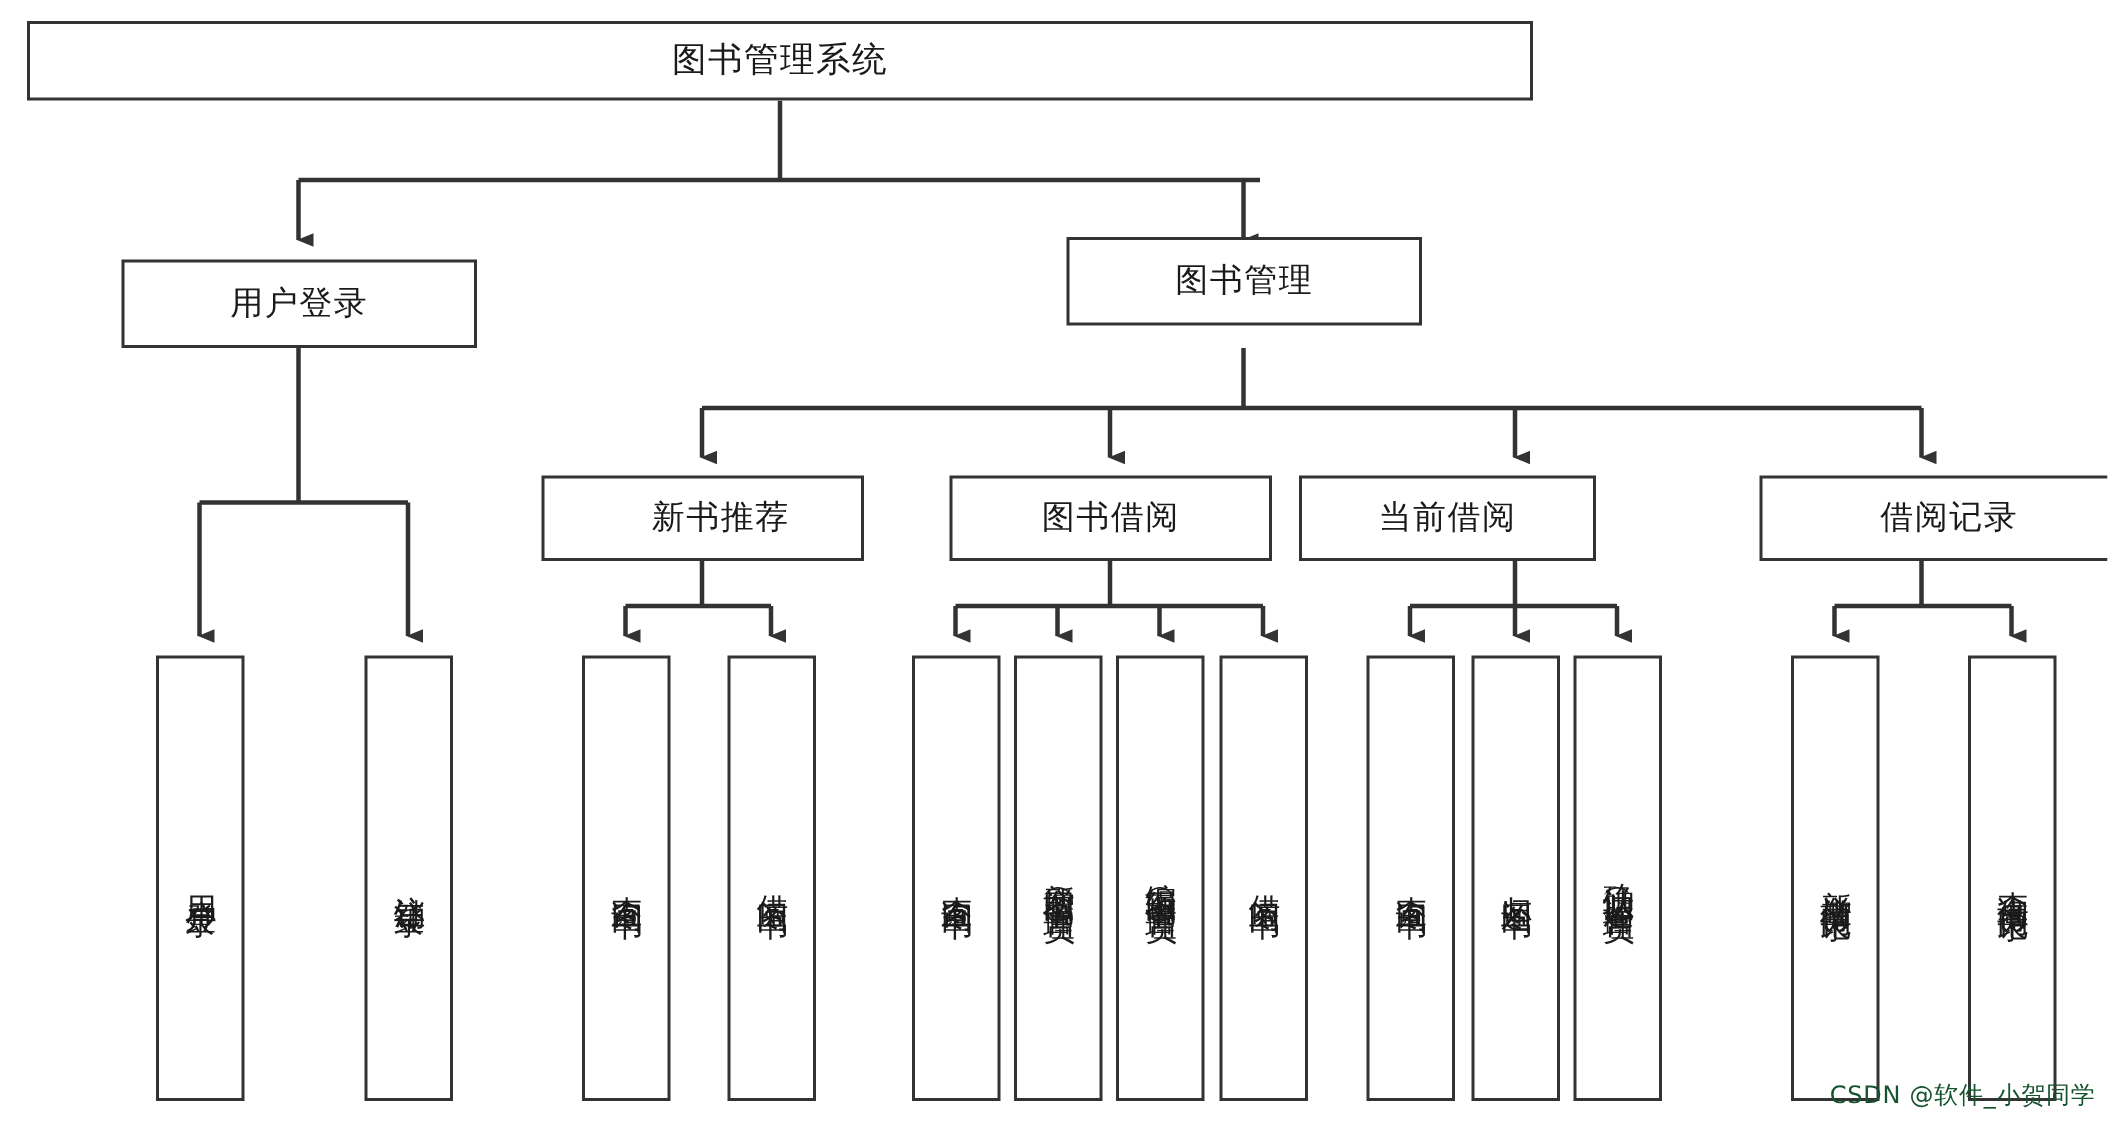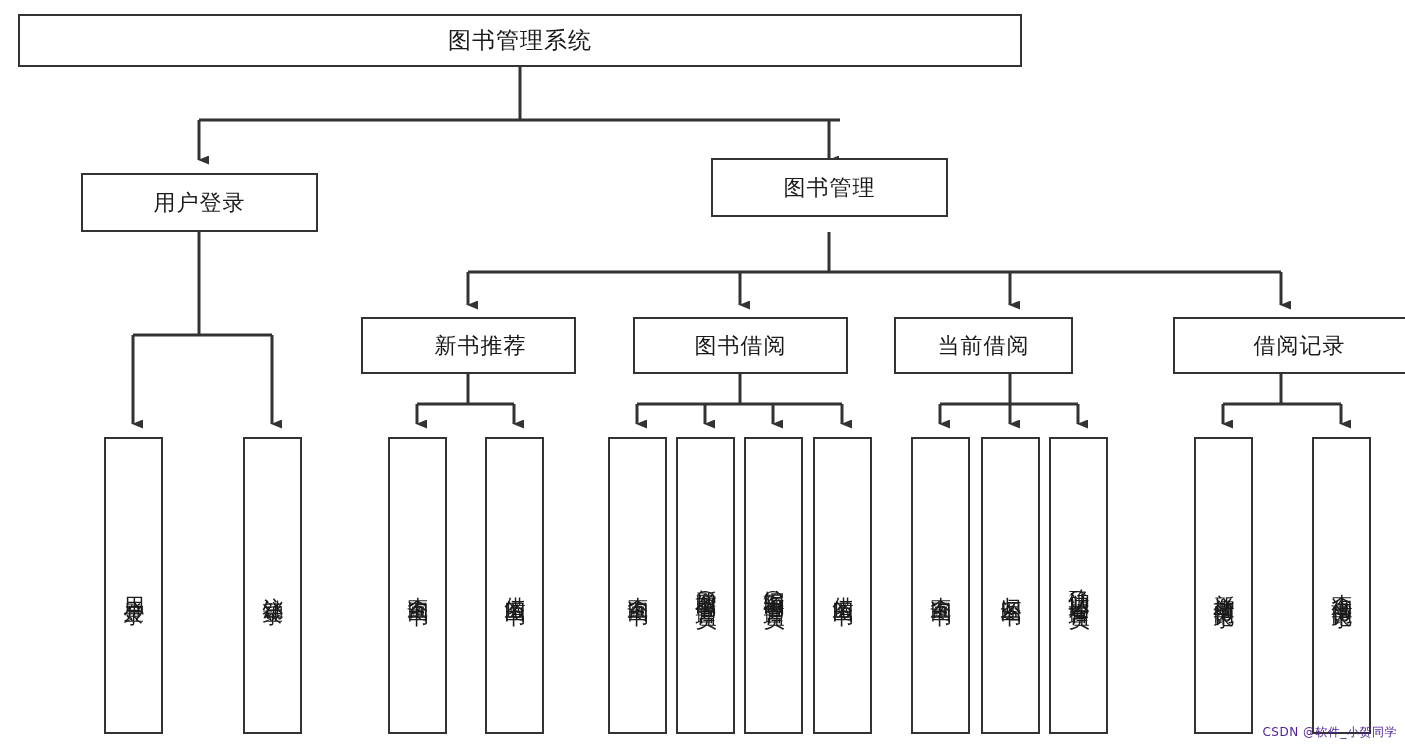--- a/index.html
+++ b/index.html
@@ -59,22 +59,22 @@
     text-orientation: upright;
     font-size: 21px;
     line-height: 1;
     letter-spacing: 3px;
     white-space: nowrap;
   }
   #watermark {
     position: absolute;
     right: 8px;
     bottom: 6px;
-    font-size: 12px;
-    color: #4c1d95;
+    font-size: 16px;
+    color: #14532d;
     letter-spacing: 0.5px;
     user-select: none;
     pointer-events: none;
     white-space: nowrap;
   }
 </style>
 </head>
 <body>
 
 <div id="diagram-root">
@@ -139,21 +139,21 @@
   <div class="node horiz" style="left:711px; top:158px; width:237px; height:59px;">
     <span class="node-label">图书管理</span>
   </div>
 
   <div class="node horiz" style="left:361px; top:317px; width:215px; height:57px;padding-left:24px;">
     <span class="node-label">新书推荐</span>
   </div>
   <div class="node horiz" style="left:633px; top:317px; width:215px; height:57px;">
     <span class="node-label">图书借阅</span>
   </div>
-  <div class="node horiz" style="left:894px; top:317px; width:179px; height:57px;">
+  <div class="node horiz" style="left:866px; top:317px; width:198px; height:57px;">
     <span class="node-label">当前借阅</span>
   </div>
   <div class="node horiz" style="left:1173px; top:317px; width:253px; height:57px;">
     <span class="node-label">借阅记录</span>
   </div>
 
   <div class="node vert" style="left:104px; top:437px; width:59px; height:297px;">
     <span class="node-label">用户登录</span>
   </div>
   <div class="node vert" style="left:243px; top:437px; width:59px; height:297px;">

